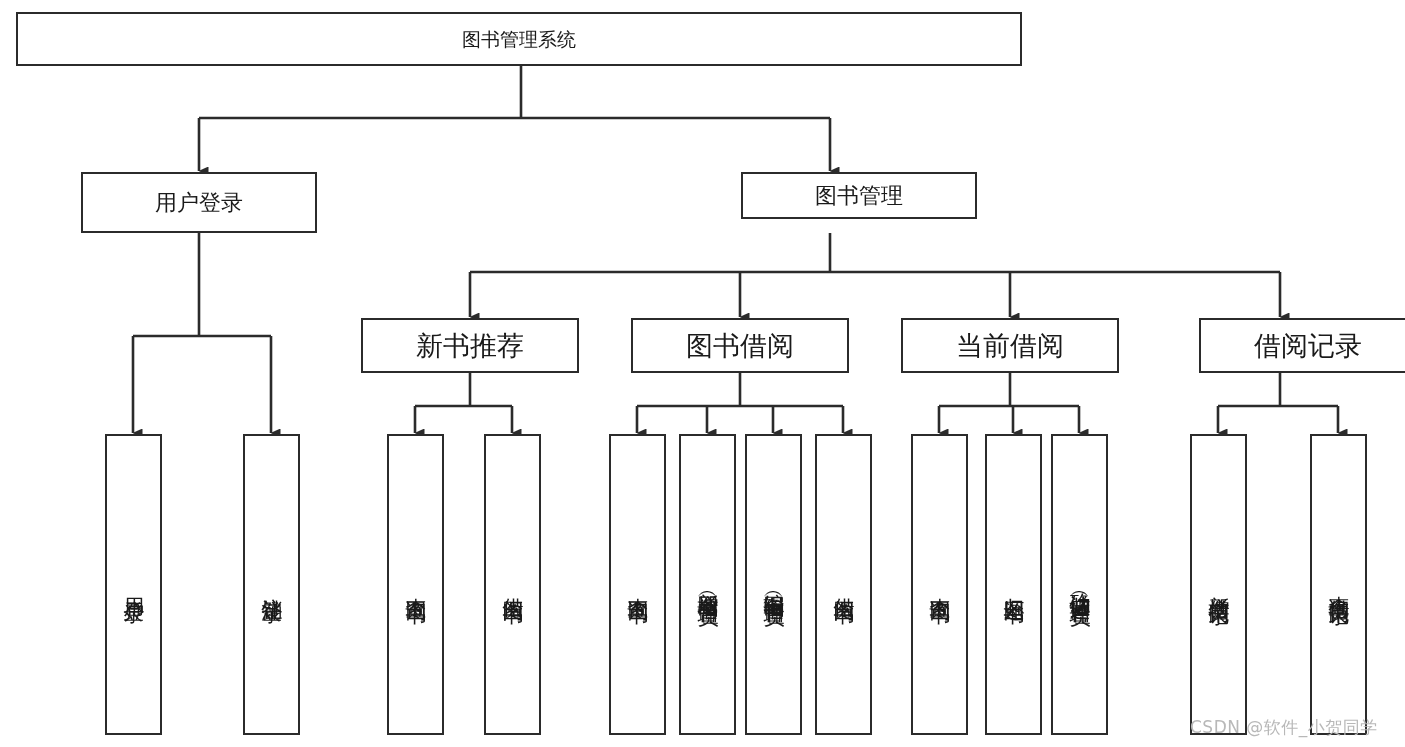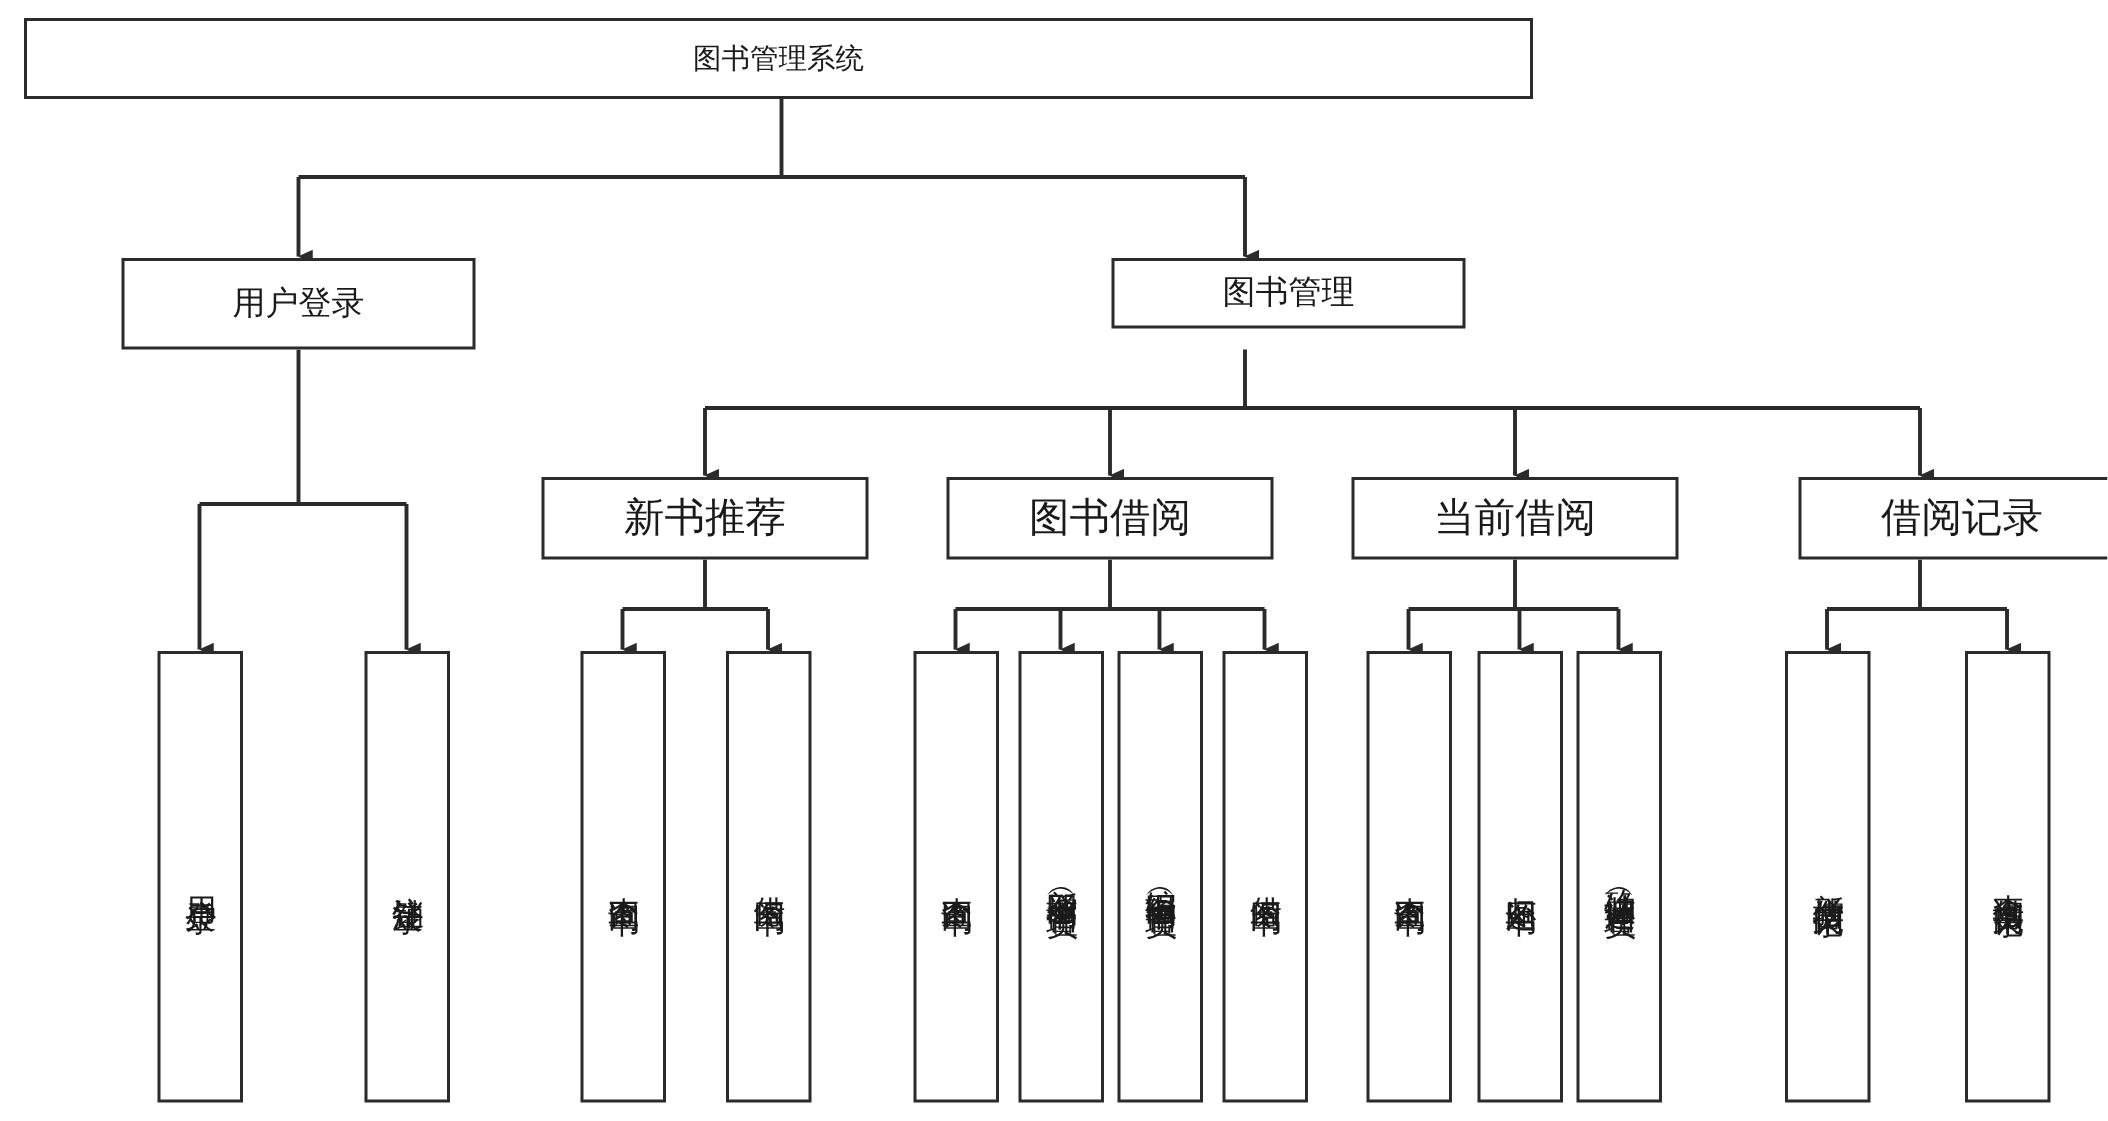--- a/index.html
+++ b/index.html
@@ -167,14 +167,15 @@
         <div class="node-label">确认归还（管理员）</div>
       </div>
       <div class="node-box leaf" style="left: 1190px; top: 434px; width: 57px; height: 301px;">
         <div class="node-label">新增借阅记录</div>
       </div>
       <div class="node-box leaf" style="left: 1310px; top: 434px; width: 57px; height: 301px;">
         <div class="node-label">查询借阅记录</div>
       </div>
     </div>
 
+  <div class="watermark" style="left: 1190px; top: 716px;">CSDN @软件_小贺同学</div>
 
 </div>
 
 </body></html>

